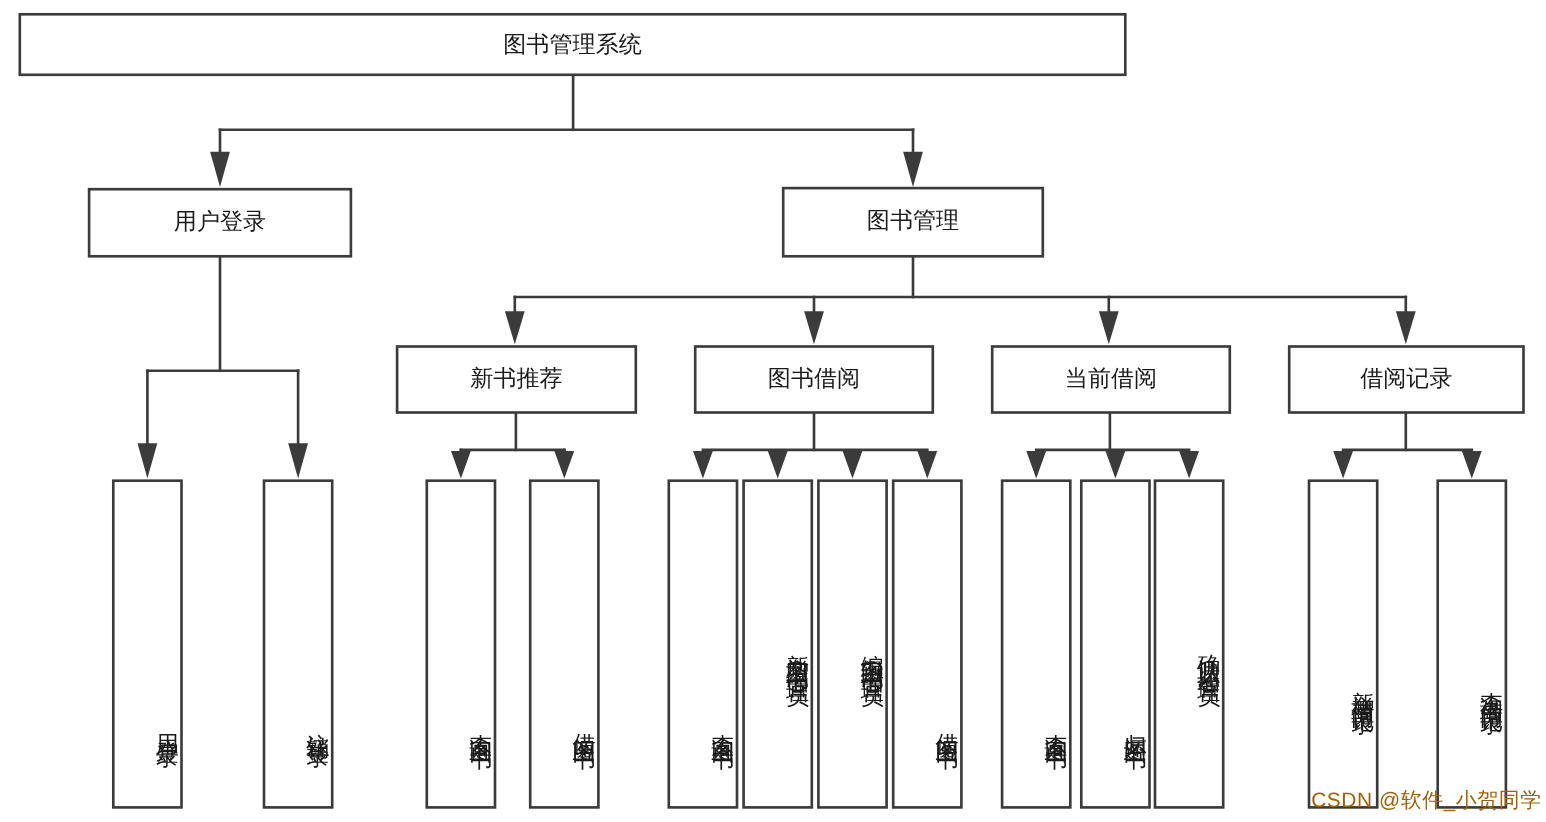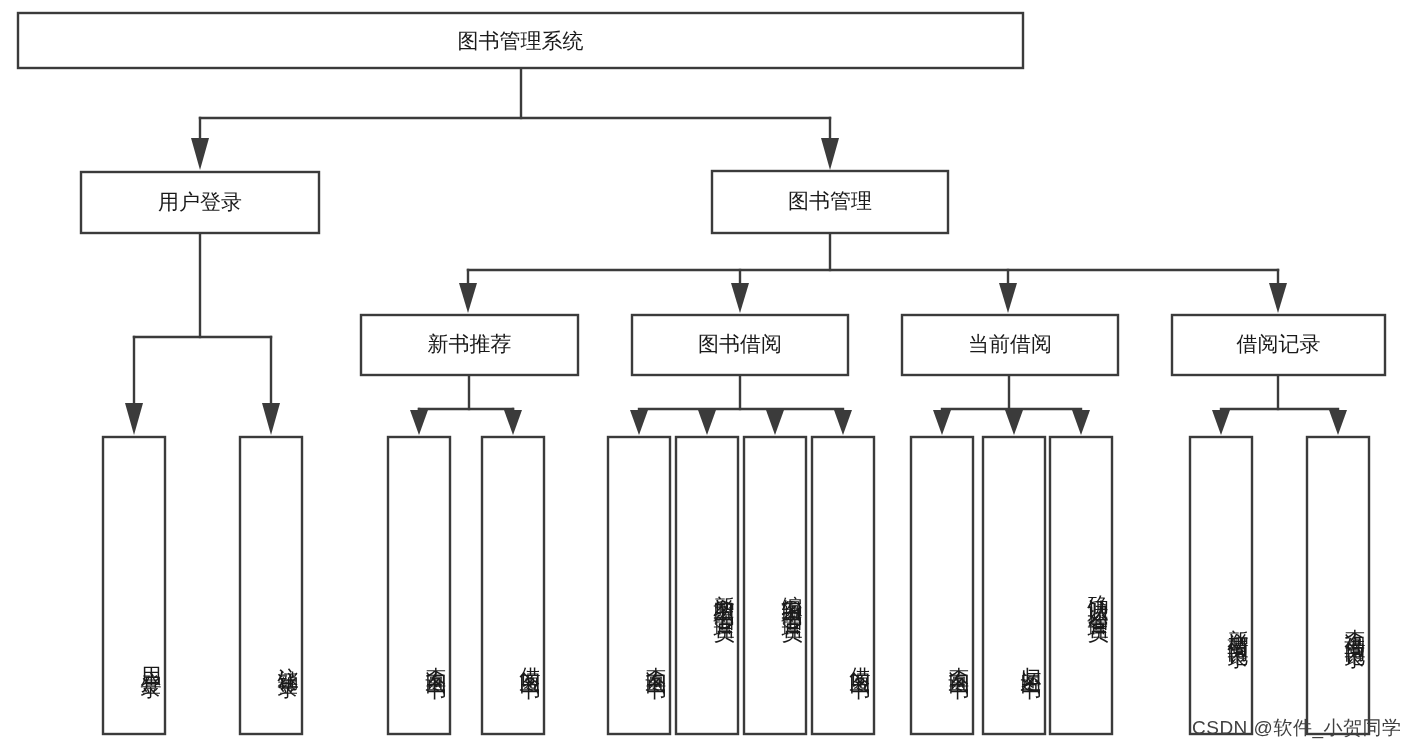--- a/index.html
+++ b/index.html
@@ -62,21 +62,21 @@
     align-items: flex-start;
     justify-content: center;
     text-align: left;
     pointer-events: none;
     user-select: none;
   }
   .watermark {
     position: absolute;
     font-family: "Liberation Sans", "DejaVu Sans", sans-serif;
     font-size: 19px;
-    color: #404040;
+    color: #a16207;
     white-space: nowrap;
     letter-spacing: 0.5px;
   }
 </style>
 </head>
 <body>
 
 <div id="diagram-root">
 
   <svg class="diagram" viewBox="0 0 1405 747">

